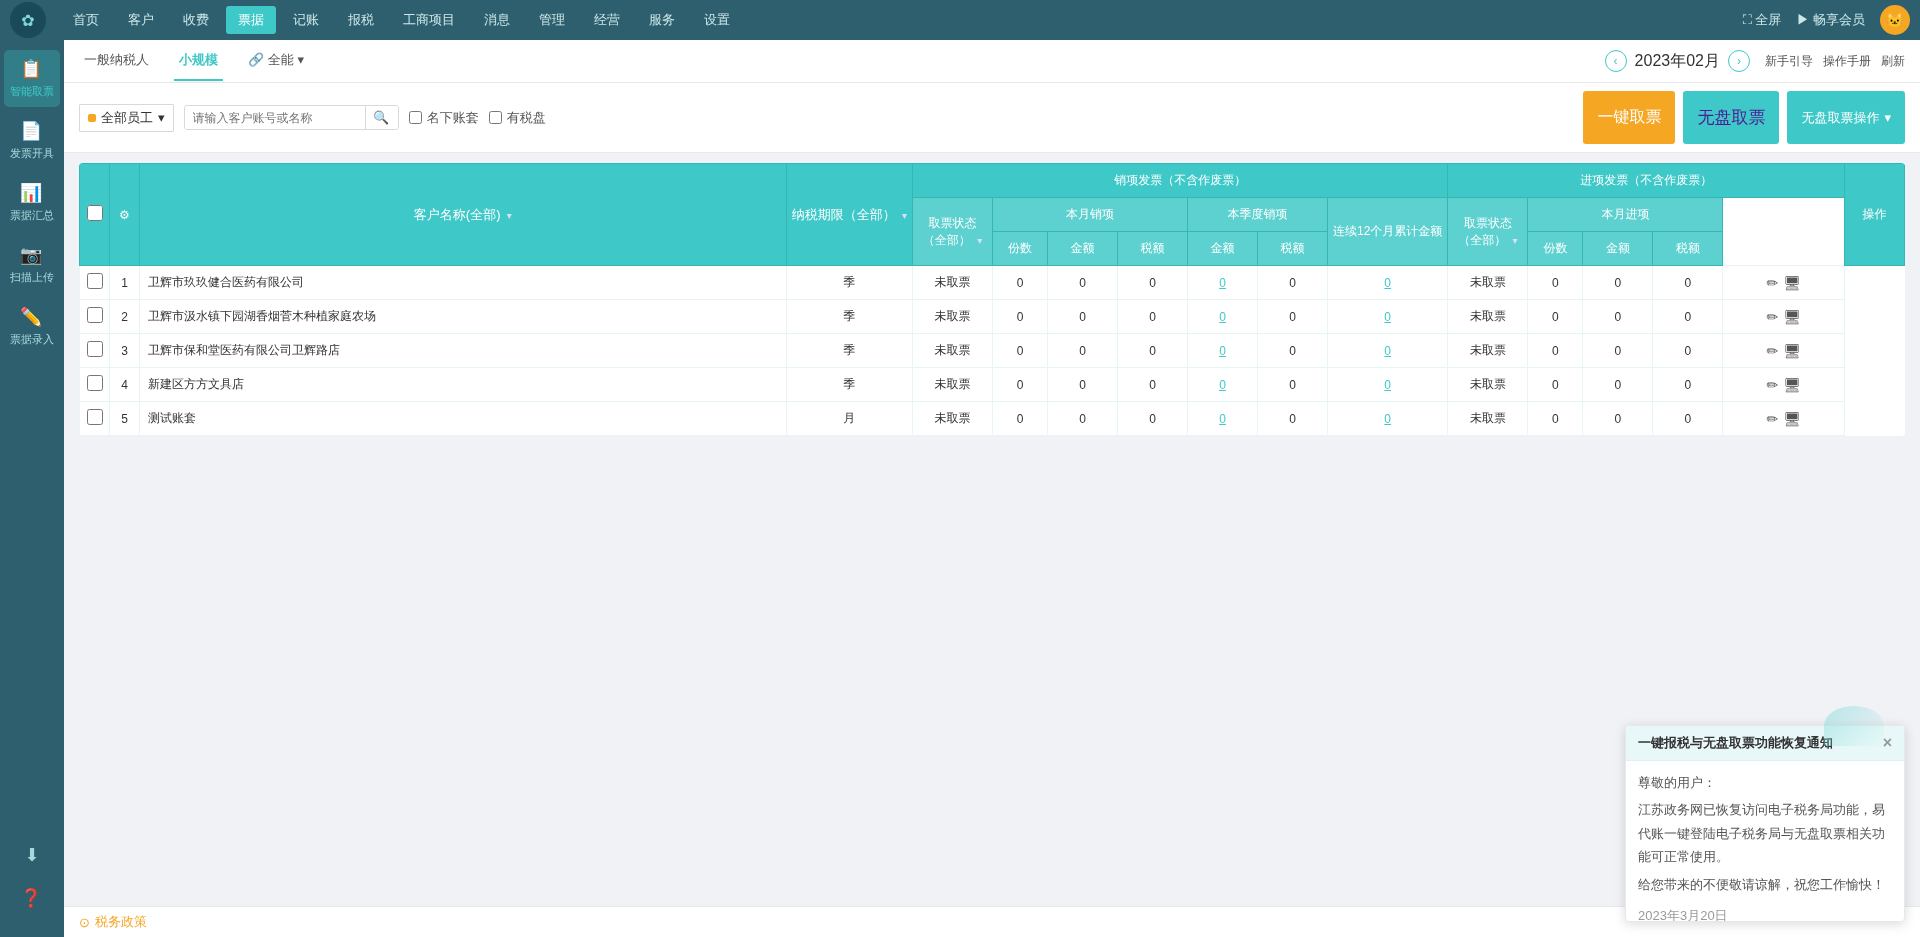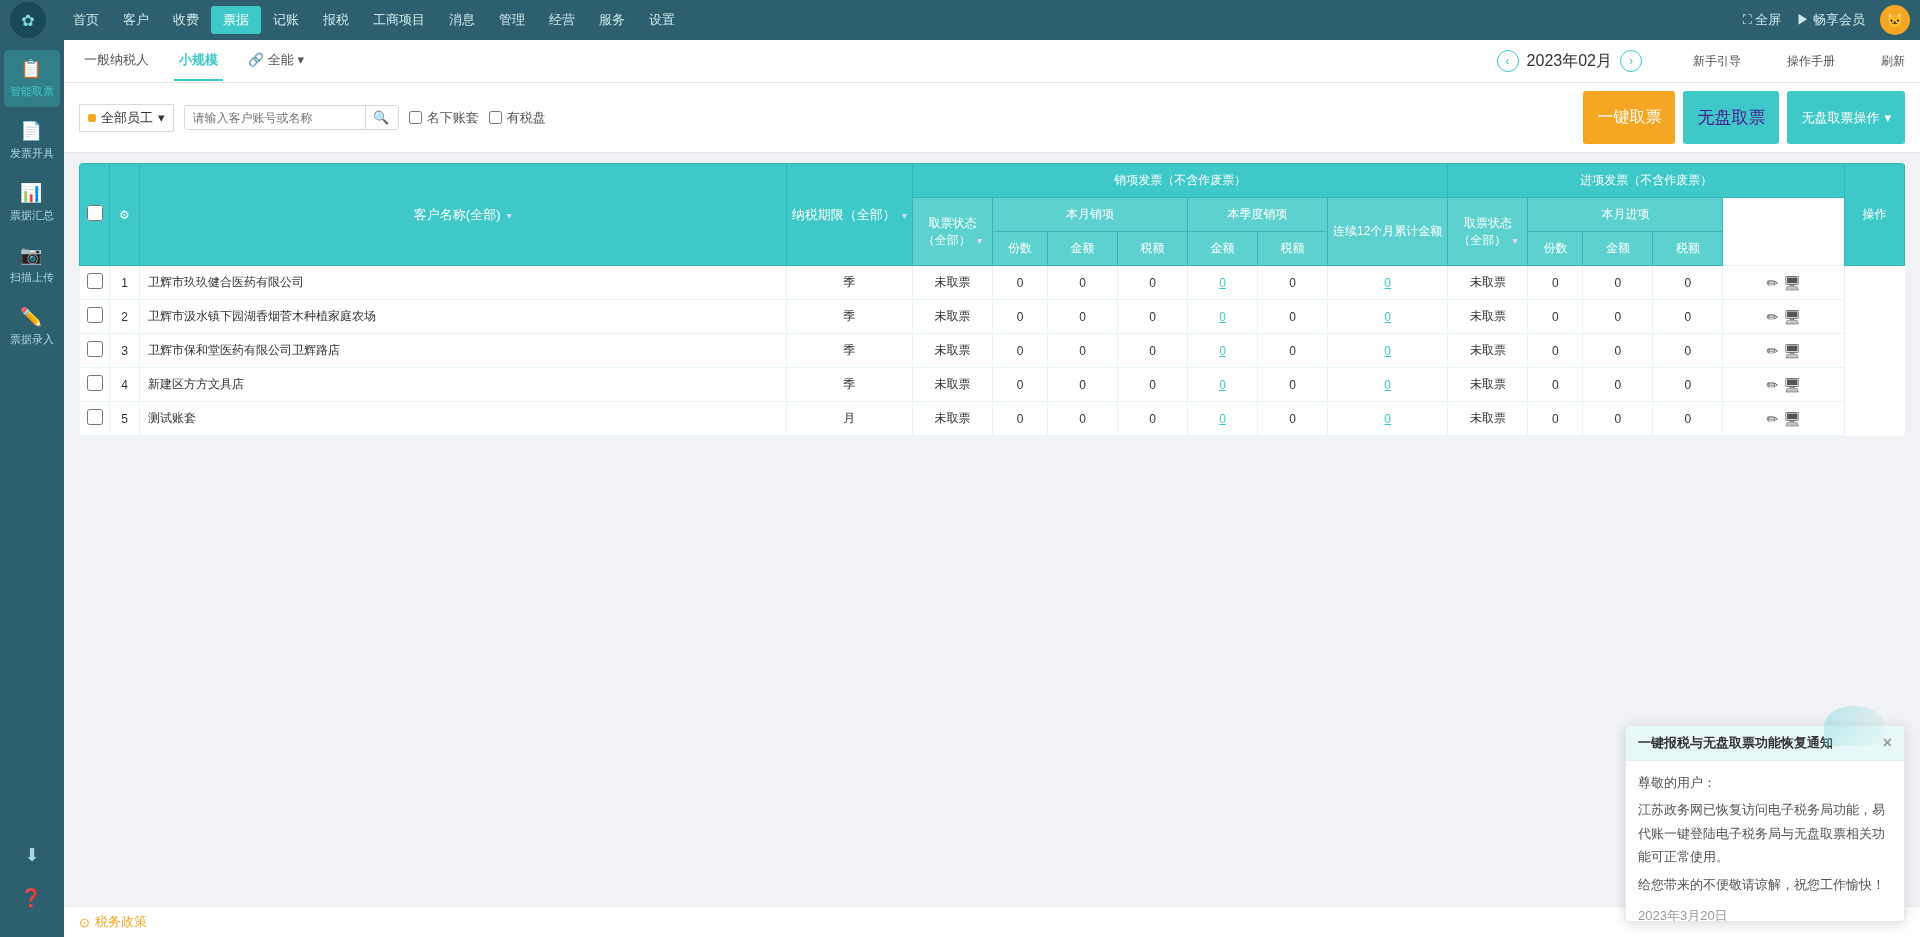--- a/index.html
+++ b/index.html
@@ -18,21 +18,21 @@
     .top-nav .logo {
       width: 36px; height: 36px;
       background: #1a4a5a;
       border-radius: 50%;
       display: flex; align-items: center; justify-content: center;
       margin-right: 15px;
       font-size: 16px; color: #7fd8d8;
       flex-shrink: 0;
     }
     .top-nav .nav-items {
-      display: flex; align-items: flex-end; flex: 1; 
+      display: flex; align-items: flex-end; flex: 1; gap: 5px;
     }
     .top-nav .nav-item {
       padding: 5px 12px;
       color: #cde8ea;
       cursor: pointer;
       border-radius: 3px;
       white-space: nowrap;
     }
     .top-nav .nav-item.active {
       background: #3fc8c8;
@@ -125,21 +125,21 @@
       border-radius: 50%;
       border: 1px solid #3fc8c8;
       color: #3fc8c8;
       display: flex; align-items: center; justify-content: center;
       cursor: pointer; font-size: 12px;
     }
     .period-text { color: #333; font-size: 16px; font-weight: 500; }
     .sub-tabs-right .action-links {
       display: flex; gap: 10px; align-items: center;
     }
-    .action-link { color: #555; cursor: pointer; font-size: 12px; white-space: nowrap; margin-left: 36px; }
+    .action-link { color: #555; cursor: pointer; font-size: 12px; white-space: nowrap; }
 
     
     .toolbar {
       background: #fff;
       display: flex; align-items: center;
       padding: 8px 15px;
       border-bottom: 1px solid #e8e8e8;
       gap: 10px;
       flex-shrink: 0;
     }

